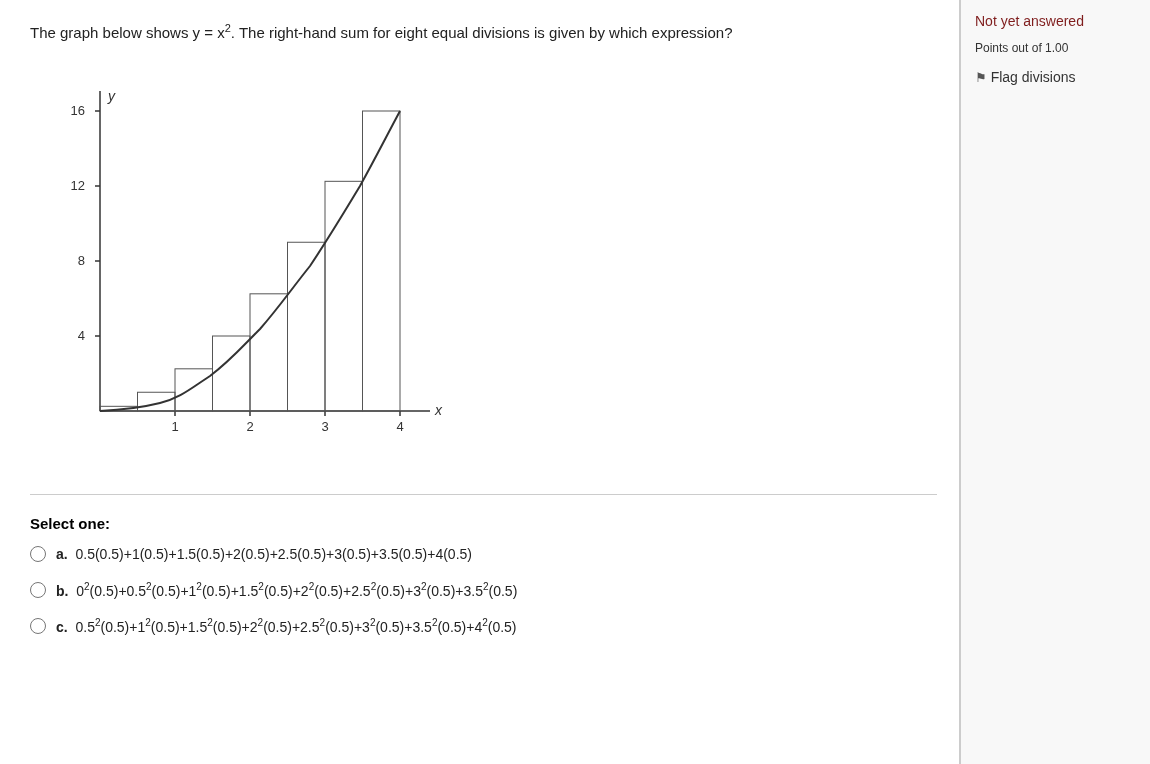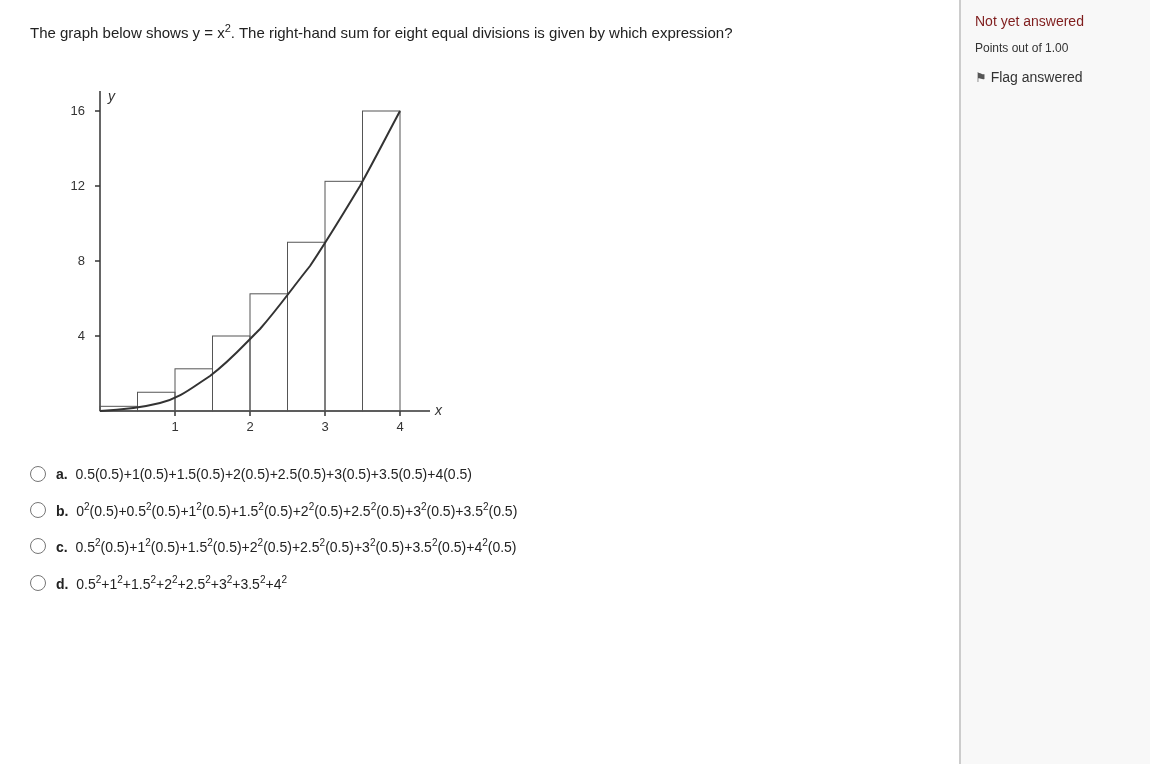--- a/index.html
+++ b/index.html
@@ -187,20 +187,23 @@
         C 150,327 160,318 180,305
         C 200,290 210,278 230,258
         C 250,235 260,220 280,195
         C 300,165 310,148 330,115
         C 345,88 355,68 370,40
       " fill="none" stroke="#333" stroke-width="2"></path>
     </svg>
   </div>
 
   
+  <div class="select-one-label">
+    <span>Select one:</span>
+  </div>
 
   
   <ul class="options-list">
 
     <li class="option-item">
       <input type="radio" name="answer" id="opt-a" style="">
       <label for="opt-a">
         <strong>a.</strong>&nbsp; 0.5(0.5)+1(0.5)+1.5(0.5)+2(0.5)+2.5(0.5)+3(0.5)+3.5(0.5)+4(0.5)
       </label>
     </li>
@@ -212,33 +215,27 @@
       </label>
     </li>
 
     <li class="option-item">
       <input type="radio" name="answer" id="opt-c" style="">
       <label for="opt-c">
         <strong>c.</strong>&nbsp; 0.5<sup>2</sup>(0.5)+1<sup>2</sup>(0.5)+1.5<sup>2</sup>(0.5)+2<sup>2</sup>(0.5)+2.5<sup>2</sup>(0.5)+3<sup>2</sup>(0.5)+3.5<sup>2</sup>(0.5)+4<sup>2</sup>(0.5)
       </label>
     </li>
 
-    <li class="option-item">
-      <input type="radio" name="answer" id="opt-d" style="">
-      <label for="opt-d">
-        <strong>d.</strong>&nbsp; 0.5<sup>2</sup>+1<sup>2</sup>+1.5<sup>2</sup>+2<sup>2</sup>+2.5<sup>2</sup>+3<sup>2</sup>+3.5<sup>2</sup>+4<sup>2</sup>
-      </label>
-    </li>
   </ul>
 </div>
 
 <div class="sidebar">
   <div class="sidebar-not-answered">
     <span>Not yet answered</span>
   </div>
   <div class="sidebar-points">
     <span>Points out of 1.00</span>
   </div>
   <div class="sidebar-flag">
     <span class="flag-icon">⚑</span>
-    <span>Flag answered</span>
+    <span>Flag divisions</span>
   </div>
 </div>
 
 </body></html>

